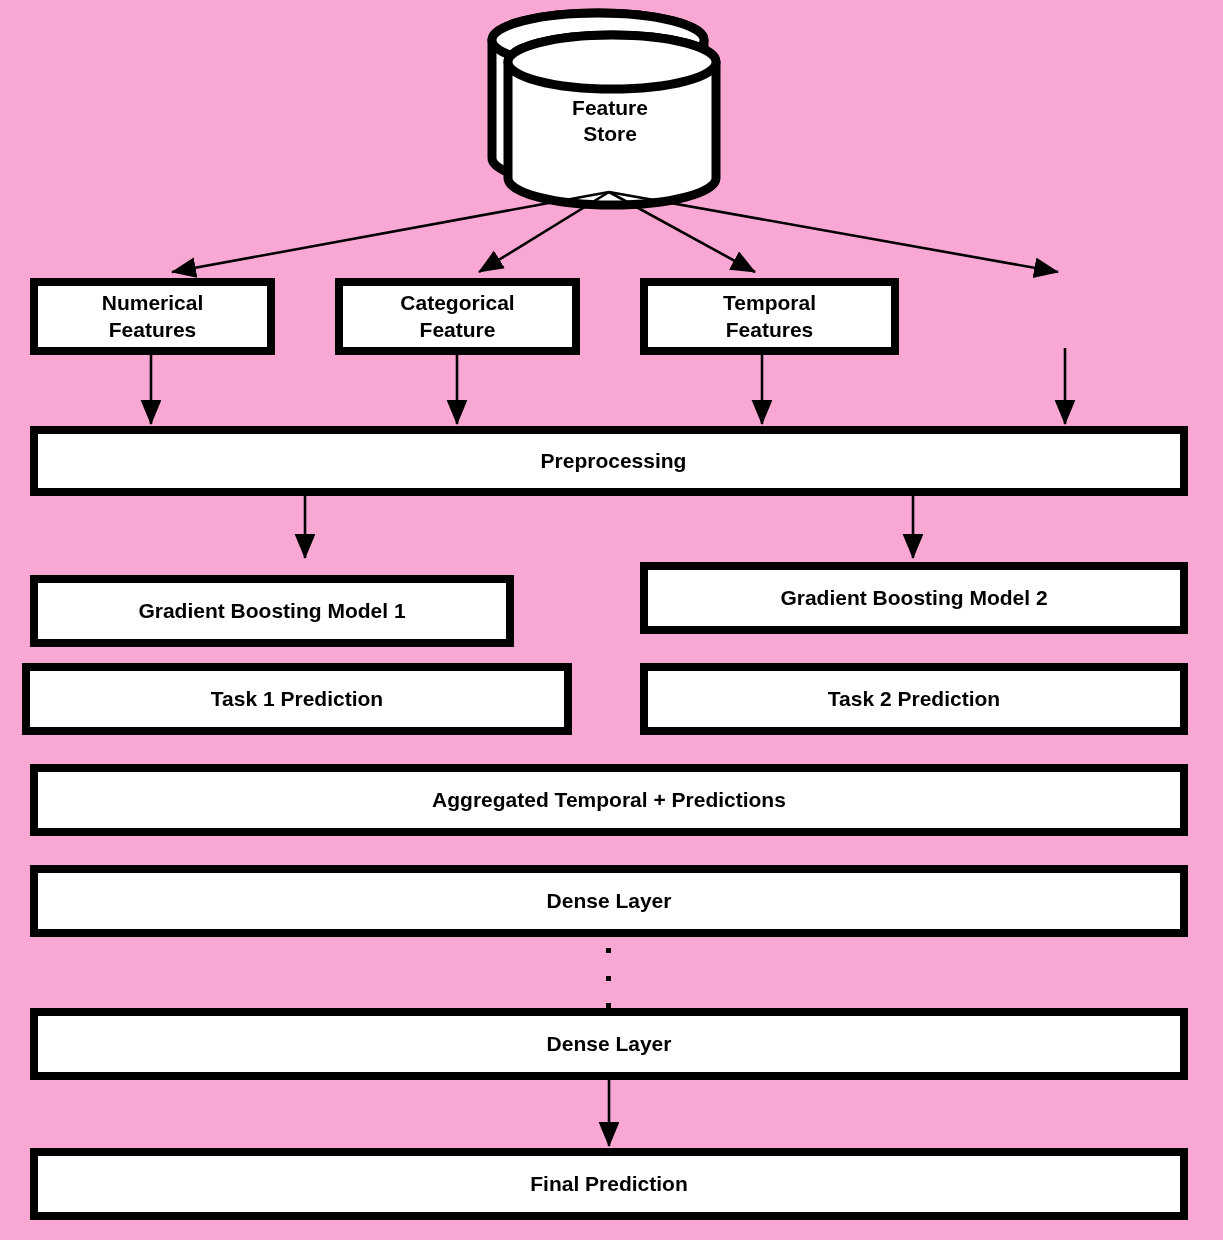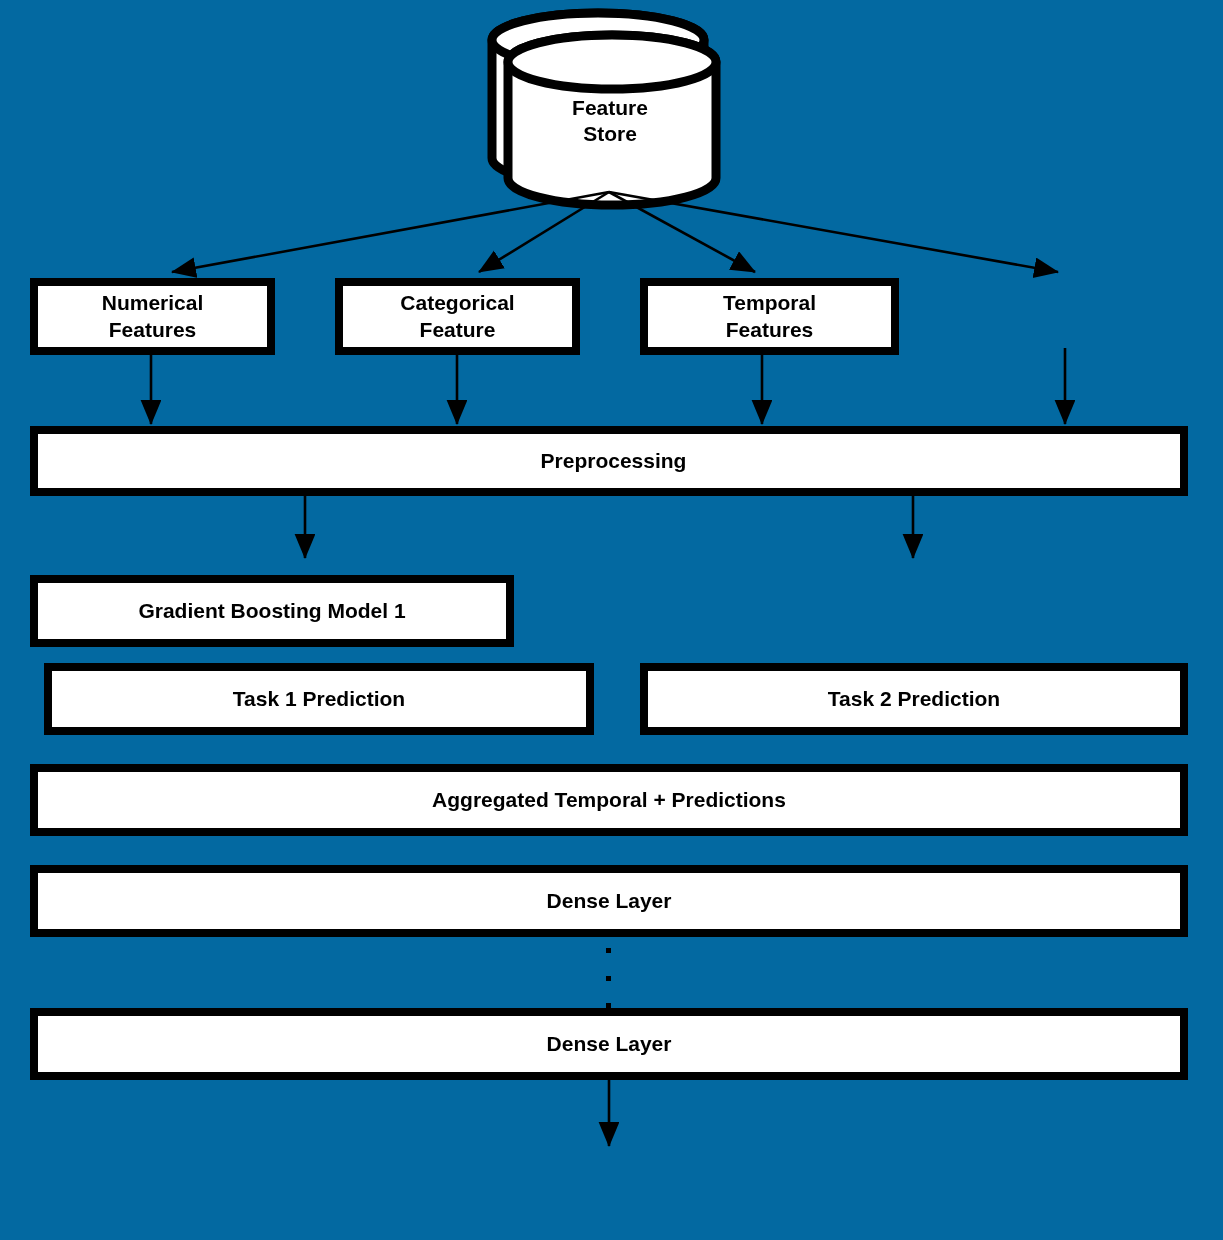--- a/index.html
+++ b/index.html
@@ -7,21 +7,21 @@
     padding: 0;
     background: #ffffff;
   }
   body {
     font-family: "Liberation Sans", sans-serif;
   }
   #canvas {
     position: relative;
     width: 1223px;
     height: 1240px;
-    background: #0369a1;
+    background: #f9a8d4;
     overflow: hidden;
   }
   .svg-layer {
     position: absolute;
     left: 0;
     top: 0;
     width: 1223px;
     height: 1240px;
     pointer-events: none;
   }
@@ -141,22 +141,25 @@
 
 
   <div class="node" style="left:30px; top:426px; width:1158px; height:70px;padding-left:9px;">
     <span class="lbl">Preprocessing</span>
   </div>
 
   <div class="node" style="left:30px; top:575px; width:484px; height:72px;">
     <span class="lbl">Gradient Boosting Model 1</span>
   </div>
 
+  <div class="node" style="left:640px; top:562px; width:548px; height:72px;">
+    <span class="lbl">Gradient Boosting Model 2</span>
+  </div>
 
-  <div class="node" style="left:44px; top:663px; width:550px; height:72px;">
+  <div class="node" style="left:22px; top:663px; width:550px; height:72px;">
     <span class="lbl">Task 1 Prediction</span>
   </div>
 
   <div class="node" style="left:640px; top:663px; width:548px; height:72px;">
     <span class="lbl">Task 2 Prediction</span>
   </div>
 
   <div class="node" style="left:30px; top:764px; width:1158px; height:72px;">
     <span class="lbl">Aggregated Temporal + Predictions</span>
   </div>
@@ -168,14 +171,17 @@
   <div class="dots">
     <span></span>
     <span></span>
     <span></span>
   </div>
 
   <div class="node" style="left:30px; top:1008px; width:1158px; height:72px;">
     <span class="lbl">Dense Layer</span>
   </div>
 
+  <div class="node" style="left:30px; top:1148px; width:1158px; height:72px;">
+    <span class="lbl">Final Prediction</span>
+  </div>
 
 </div>
 
 </body></html>

